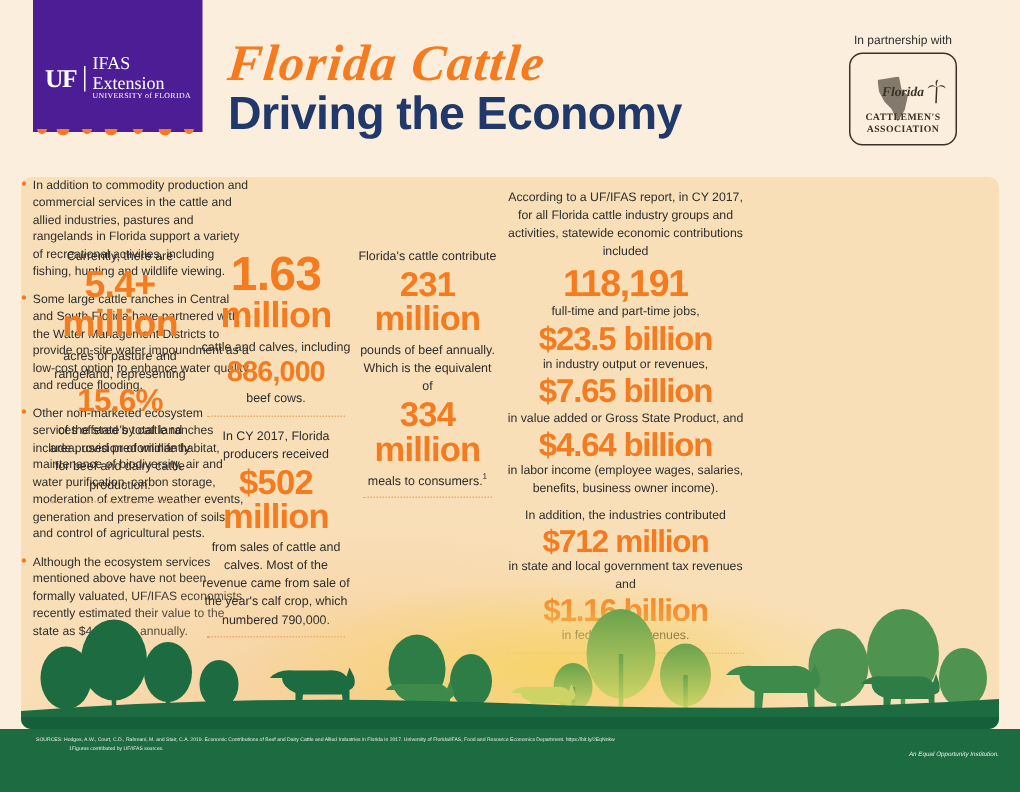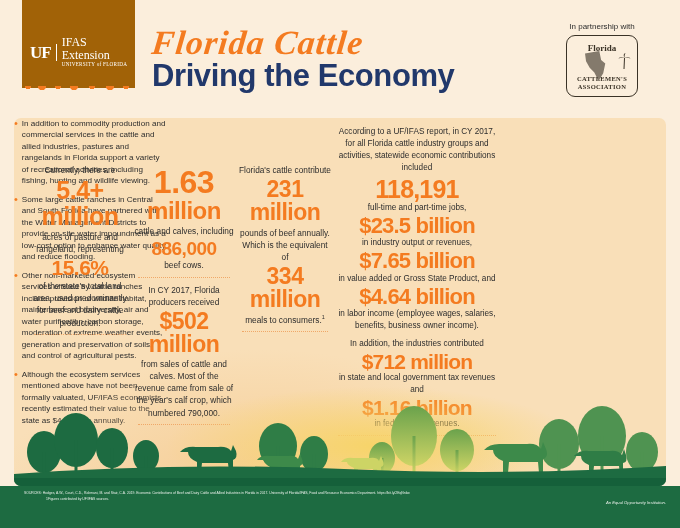--- a/index.html
+++ b/index.html
@@ -8,21 +8,21 @@
     font-family:"Liberation Sans", sans-serif;
     background:#fbeedc;
     position:relative;
     overflow:hidden;
   }
 
   
   #header { position:absolute; left:0; top:0; width:680px; height:118px; }
   #logo-block {
     position:absolute; left:22px; top:0; width:113px; height:88px;
-    background:#a16207;
+    background:#4c1d95;
   }
   #logo-block:after{
     content:""; position:absolute; left:0; bottom:-5px; width:113px; height:7px;
     background:
       radial-gradient(circle at 6px 0, #f47b20 3px, transparent 3.5px),
       radial-gradient(circle at 20px 0, #f47b20 4px, transparent 4.5px),
       radial-gradient(circle at 36px 0, #f47b20 3px, transparent 3.5px),
       radial-gradient(circle at 52px 0, #f47b20 4px, transparent 4.5px),
       radial-gradient(circle at 70px 0, #f47b20 3px, transparent 3.5px),
       radial-gradient(circle at 88px 0, #f47b20 4px, transparent 4.5px),
@@ -48,22 +48,22 @@
     font-size:31px; font-weight:bold; color:#21386b; letter-spacing:-.4px;
   }
 
   #partnership { position:absolute; right:22px; top:22px; width:112px; text-align:center; }
   #partnership-label { font-size:8px; color:#2d2d2d; margin-bottom:4px; }
   #cattlemens-logo {
     width:72px; height:62px; margin:0 auto; border:1.4px solid #3a3226;
     border-radius:9px; position:relative; background:#fbeedc;
   }
   #cm-florida {
-    position:absolute; top:7px; left:0; right:0; text-align:center;
-    font-family:"Liberation Serif", serif; font-weight:bold;
+    position:absolute; top:20px; left:0; right:0; text-align:center;
+    font-family:"Liberation Serif", serif; font-style:italic; font-weight:bold;
     font-size:9px; color:#3a3226;
   }
   #cm-shape {
     position:absolute; top:15px; left:18px; width:26px; height:30px;
     background:#3a3226; opacity:.62;
     clip-path:polygon(0 8%,55% 0,62% 30%,78% 42%,70% 74%,52% 100%,36% 72%,18% 56%,4% 34%);
   }
   #cm-palm { position:absolute; top:17px; right:6px; width:13px; height:16px; }
   #cm-assoc {
     position:absolute; bottom:5px; left:0; right:0; text-align:center;

